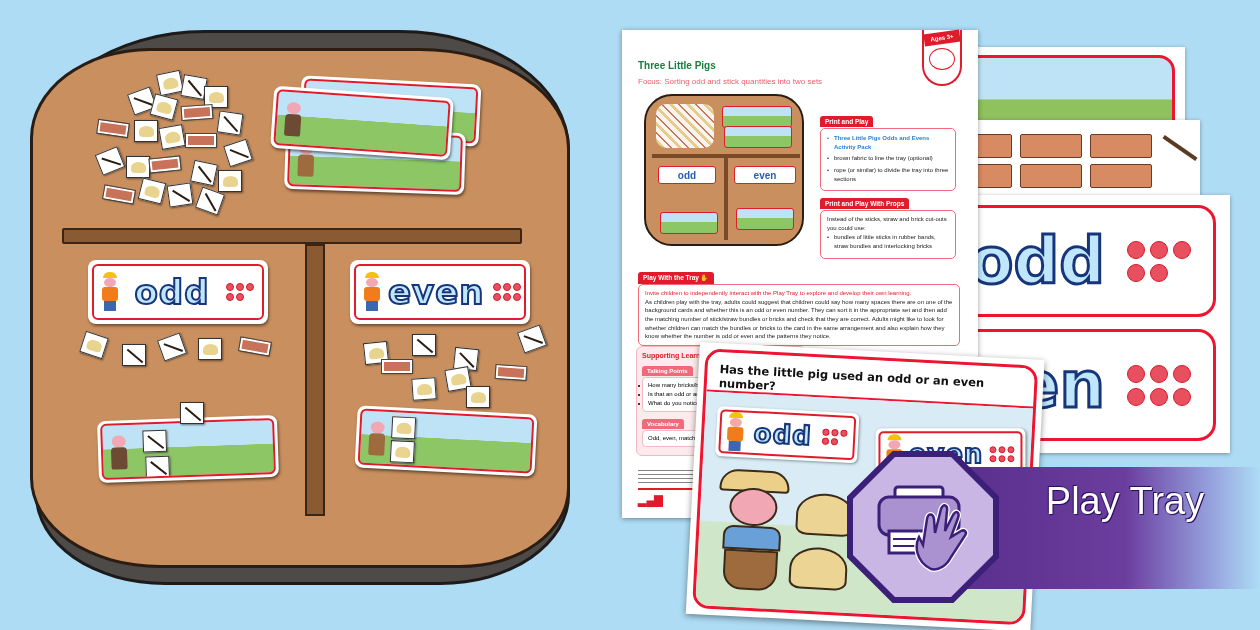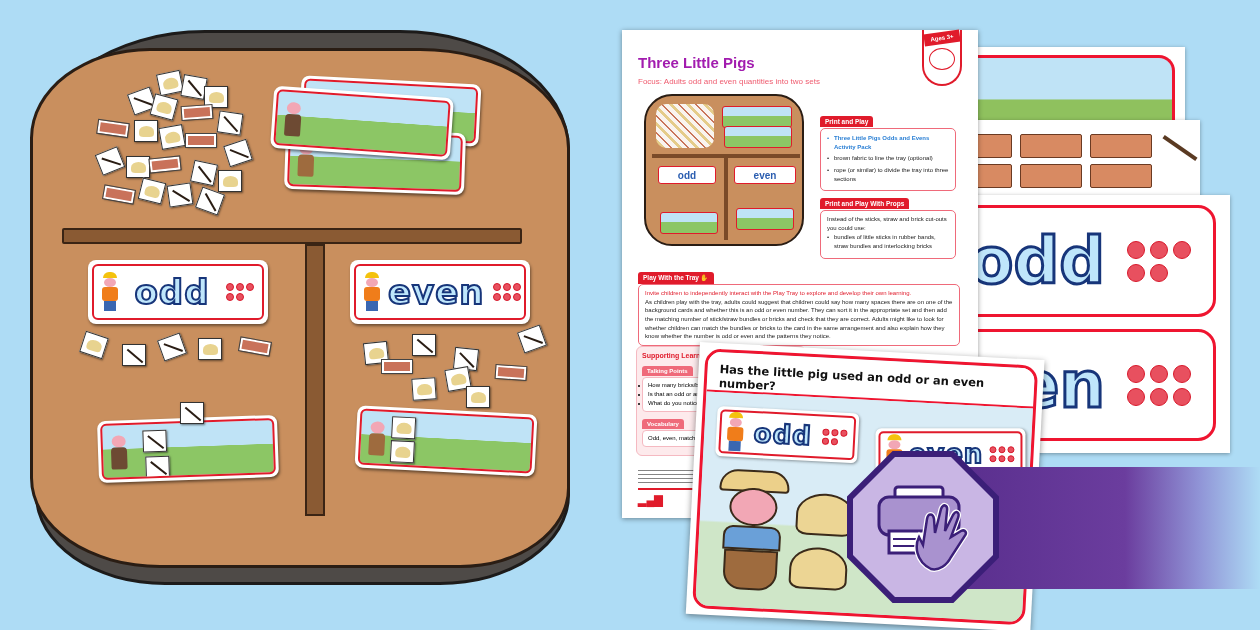--- a/index.html
+++ b/index.html
@@ -45,21 +45,21 @@
   .brick-big { width: 62px; height: 24px; background: #d88a62; border: 1px solid #6b3a22; border-radius: 2px; }
   .stick-big { width: 40px; height: 4px; background: #5a3a22; transform: rotate(35deg); margin-top: 12px; }
   .sheet-words { left: 940px; top: 195px; width: 290px; height: 258px; }
   .big-word-card { position: absolute; left: 8px; width: 268px; border: 3px solid #ef1530; border-radius: 18px; display: flex; align-items: center; justify-content: flex-end; padding-right: 22px; gap: 22px; }
   .big-word { font-family: "DejaVu Sans", sans-serif; font-weight: bold; font-size: 64px; color: #bfe6fb; -webkit-text-stroke: 3px #17357a; }
   .big-dots { display: grid; grid-template-columns: repeat(3, 18px); gap: 5px; }
   .big-dot { width: 18px; height: 18px; border-radius: 50%; background: #e8505f; border: 1px solid #d81a2c; }
 
   
   .info-sheet { position: absolute; left: 622px; top: 30px; width: 356px; height: 488px; background: #fff; box-shadow: 0 1px 5px rgba(0,0,0,.4); padding: 14px 16px; }
-  .info-title { color: #a21caf; font-weight: bold; font-size: 15px; margin-top: 10px; }
+  .info-title { color: #15803d; font-weight: bold; font-size: 10px; margin-top: 16px; }
   .info-focus { color: #ef5b6e; font-size: 8px; margin-top: 6px; }
   .age-badge { position: absolute; right: 16px; top: 0; width: 40px; height: 56px; border: 2px solid #e01b2b; border-top: none; border-radius: 0 0 20px 20px; background: #fff; text-align: center; }
   .age-badge .age-text { display: block; background: #e01b2b; color: #fff; font-size: 6px; font-weight: bold; padding: 3px 0; transform: rotate(-8deg); margin-top: 2px; }
   .age-badge .age-icon { display: block; margin: 4px auto 0; width: 26px; height: 22px; border: 1.5px solid #e01b2b; border-radius: 50%; }
 
   .mini-tray { position: absolute; left: 22px; top: 64px; width: 160px; height: 152px; background: #c98f5e; border: 2px solid #2a1d14; border-radius: 28px; }
   .mini-tray .mh { position: absolute; left: 6px; top: 58px; width: 148px; height: 4px; background: #7a4a28; }
   .mini-tray .mv { position: absolute; left: 78px; top: 62px; width: 4px; height: 82px; background: #7a4a28; }
   .mini-card { position: absolute; background: #fff; border: 1px solid #e01b2b; border-radius: 3px; font-size: 10px; font-weight: bold; color: #2a5db0; display: flex; align-items: center; justify-content: center; }
   .mini-scene { position: absolute; background: linear-gradient(#bfe3f6 45%, #8cc665 46%); border: 1px solid #e01b2b; border-radius: 3px; }
@@ -272,21 +272,21 @@
         <span class="big-dot"></span>
         <span class="big-dot"></span>
         <span class="big-dot"></span>
         <span class="big-dot"></span>
       </div>
   </div>
 </div>
 
 <div class="info-sheet">
   <div class="info-title">Three Little Pigs</div>
-  <div class="info-focus">Focus: Adults odd and even quantities into two sets</div>
+  <div class="info-focus">Focus: Sorting odd and stick quantities into two sets</div>
   <div class="age-badge">
     <span class="age-text">Ages 3+</span>
     <span class="age-icon"></span>
   </div>
 
   <div class="mini-tray">
     <div class="mini-pile"></div>
     <div class="mini-scene" style="left:76px;top:10px;width:70px;height:22px;"></div>
     <div class="mini-scene" style="left:78px;top:30px;width:68px;height:22px;"></div>
     <div class="mh"></div>
@@ -389,20 +389,21 @@
           <div class="pants"></div>
       </div>
       <div class="hay" style="left:96px;top:96px;"></div>
       <div class="hay" style="left:92px;top:150px;"></div>
     </div>
   </div>
 </div>
 
 <div class="banner"></div>
 <div class="banner-text">
+  <div>Play Tray</div>
 </div>
 <div class="octagon-outer"></div>
 <div class="octagon-inner">
   <svg width="140" height="140" viewBox="0 0 140 140">
     <rect x="42" y="30" width="48" height="14" rx="3" fill="#fff" stroke="#3b1f78" stroke-width="3"></rect>
     <rect x="26" y="40" width="80" height="38" rx="10" fill="#a992cf" stroke="#3b1f78" stroke-width="3"></rect>
     <rect x="36" y="74" width="58" height="22" fill="#fff" stroke="#3b1f78" stroke-width="3"></rect>
     <line x1="40" y1="82" x2="88" y2="82" stroke="#3b1f78" stroke-width="2"></line>
     <line x1="40" y1="89" x2="88" y2="89" stroke="#3b1f78" stroke-width="2"></line>
     <path d="M78 112 C 62 104, 62 88, 66 80 L 70 88 L 74 62 C 75 56, 80 56, 81 62 L 82 76 L 88 52 C 90 46, 95 48, 94 54 L 92 74 L 100 58 C 103 53, 107 55, 105 61 L 98 80 L 108 74 C 112 72, 115 76, 111 80 L 98 100 C 94 108, 86 114, 78 112 Z" fill="#a992cf" stroke="#fff" stroke-width="5"></path>

